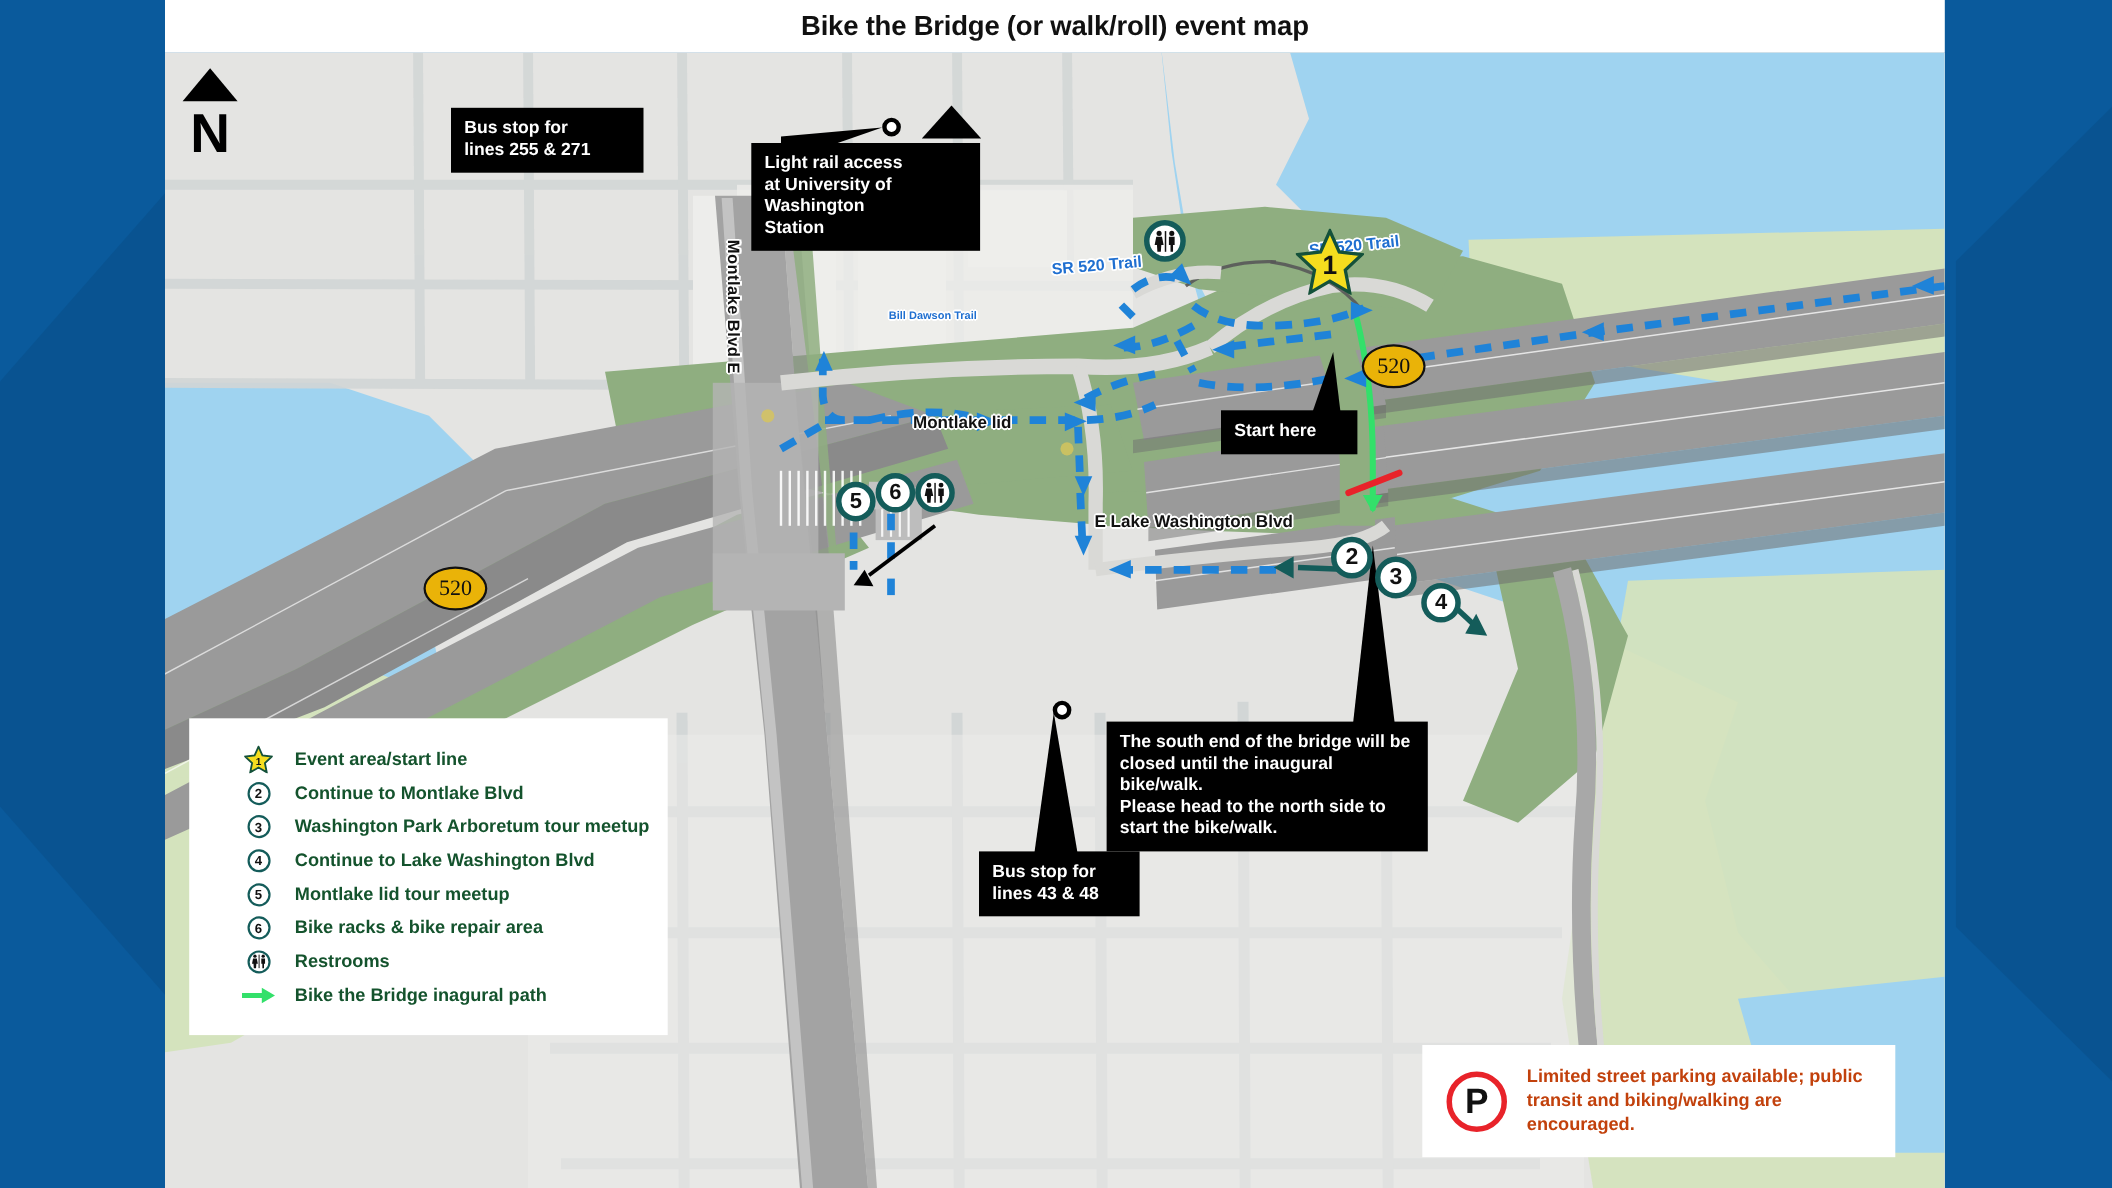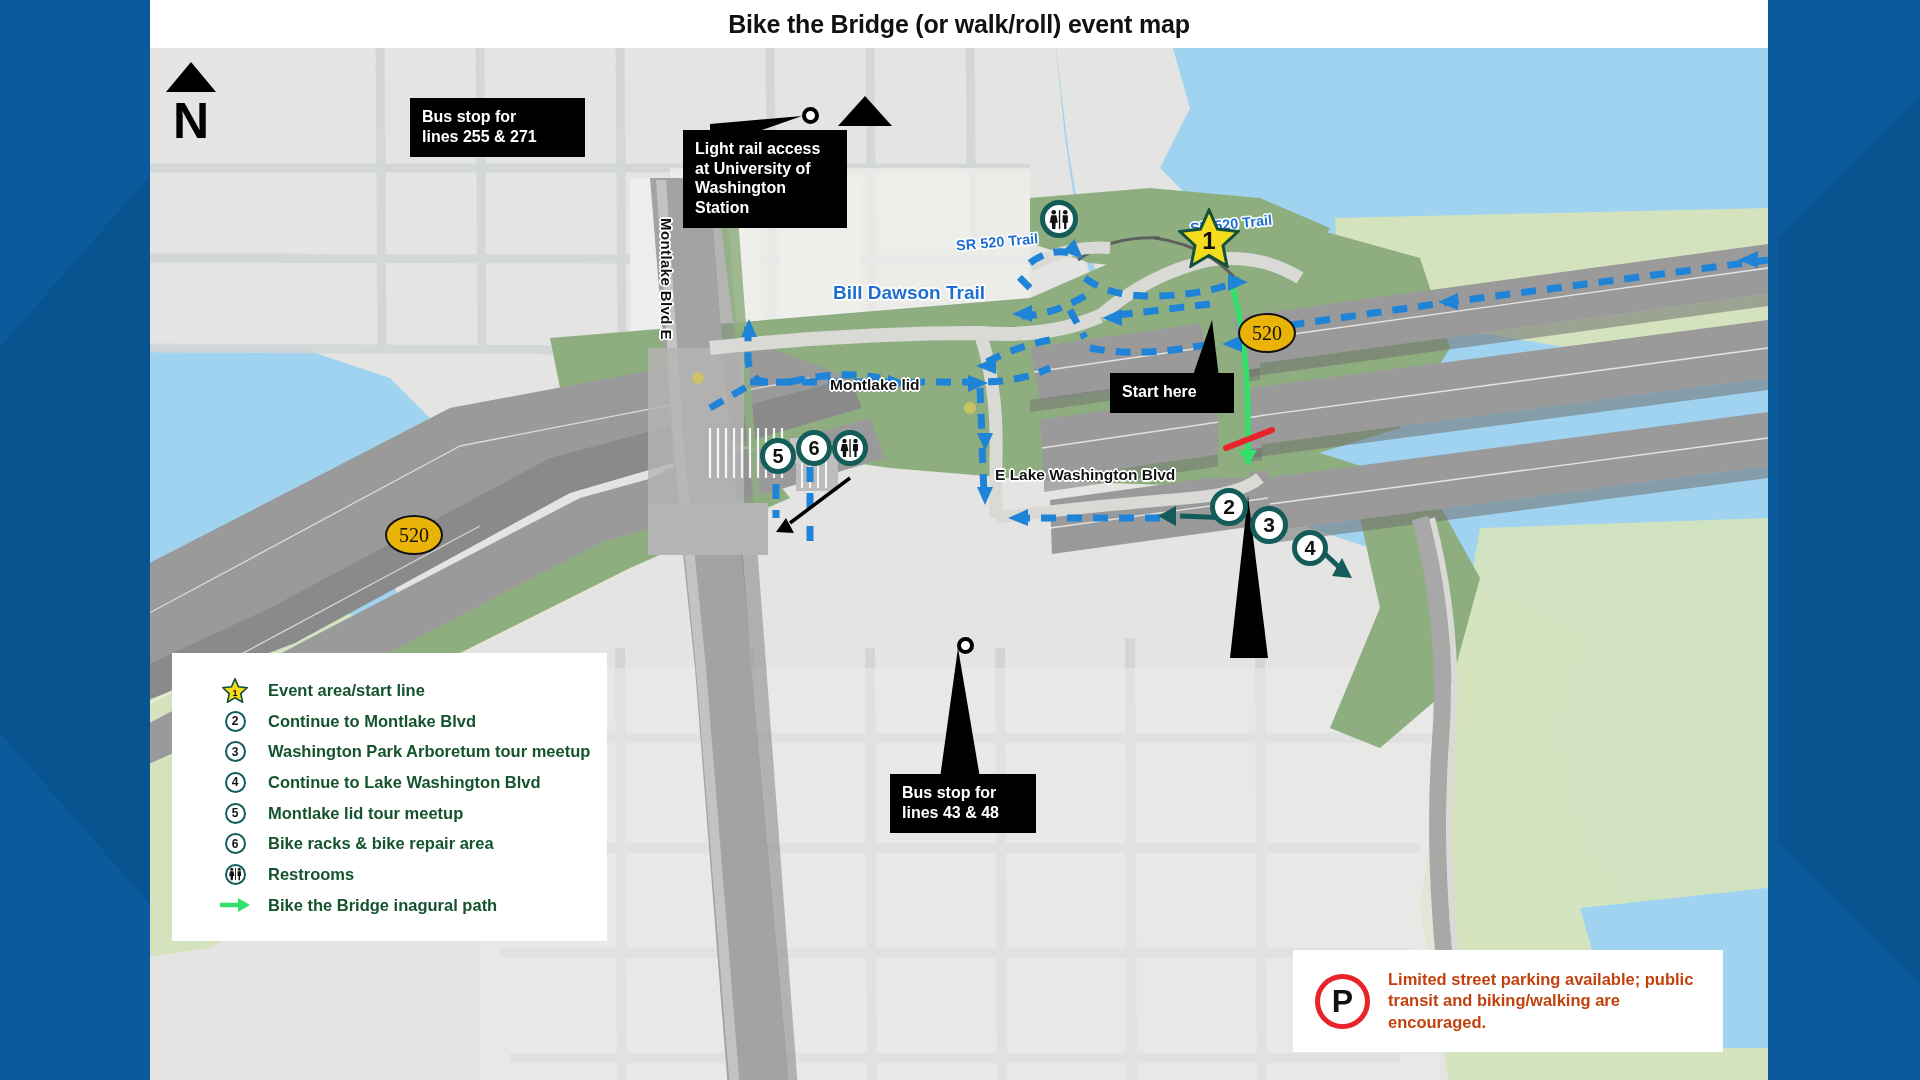--- a/index.html
+++ b/index.html
@@ -441,21 +441,21 @@
     <div class="north">
       <svg width="58" height="84" viewBox="0 0 58 84">
         <path d="M29,4 L54,34 L4,34 Z" fill="#000"></path>
         <text x="29" y="80" font-family="Liberation Sans, sans-serif" font-size="50" font-weight="bold" fill="#000" text-anchor="middle">N</text>
       </svg>
     </div>
 
     <div class="maplabel road" style="left:508px; top:170px; font-size:15px;
          writing-mode:vertical-rl; letter-spacing:.4px;">Montlake Blvd E</div>
 
-    <div class="maplabel trail" style="left:658px; top:234px; font-size:19px;margin-left:25px;">Bill Dawson Trail</div>
+    <div class="maplabel trail" style="left:658px; top:234px; font-size:10px;">Bill Dawson Trail</div>
 
     <div class="maplabel trail" style="left:806px; top:186px; font-size:14.5px;
          transform:rotate(-5deg);">SR 520 Trail</div>
 
     <div class="maplabel trail" style="left:1040px; top:168px; font-size:14.5px;
          transform:rotate(-6deg);">SR 520 Trail</div>
 
     <div class="maplabel road" style="left:680px; top:328px; font-size:15.5px;">Montlake lid</div>
 
     <div class="maplabel road" style="left:845px; top:418px; font-size:15.5px;">E Lake Washington Blvd</div>
@@ -497,27 +497,31 @@
     </div>
 
     <div class="busdot" style="left:652px; top:59px;"></div>
     <div class="busdot" style="left:807px; top:589px;"></div>
 
     <div class="lrtri" style="left:688px; top:48px;"></div>
 
     <div class="callout" style="left:260px; top:50px; width:175px;">Bus stop for
 lines 255 &amp; 271</div>
 
-    <div class="callout" style="left:533px; top:82px; width:164px;">Light rail access
+    <div class="callout" style="left:533px; top:82px; width:208px;">Light rail access
 at University of
 Washington
 Station</div>
 
     <div class="callout" style="left:960px; top:325px; width:124px; text-align:left;">Start here</div>
 
+    <div class="callout" style="left:856px; top:608px; width:292px;">The south end of the bridge will be
+closed until the inaugural bike/walk.
+Please head to the north side to
+start the bike/walk.</div>
 
     <div class="callout" style="left:740px; top:726px; width:146px;">Bus stop for
 lines 43 &amp; 48</div>
 
     <div class="legend">
 
       <div class="legend-row">
         <div class="legend-icon">
           <svg width="26" height="25" viewBox="0 0 62 60">
             <path d="M31,2 L39.5,21 L60,23.5 L45,37.5 L49,58 L31,47.5 L13,58

